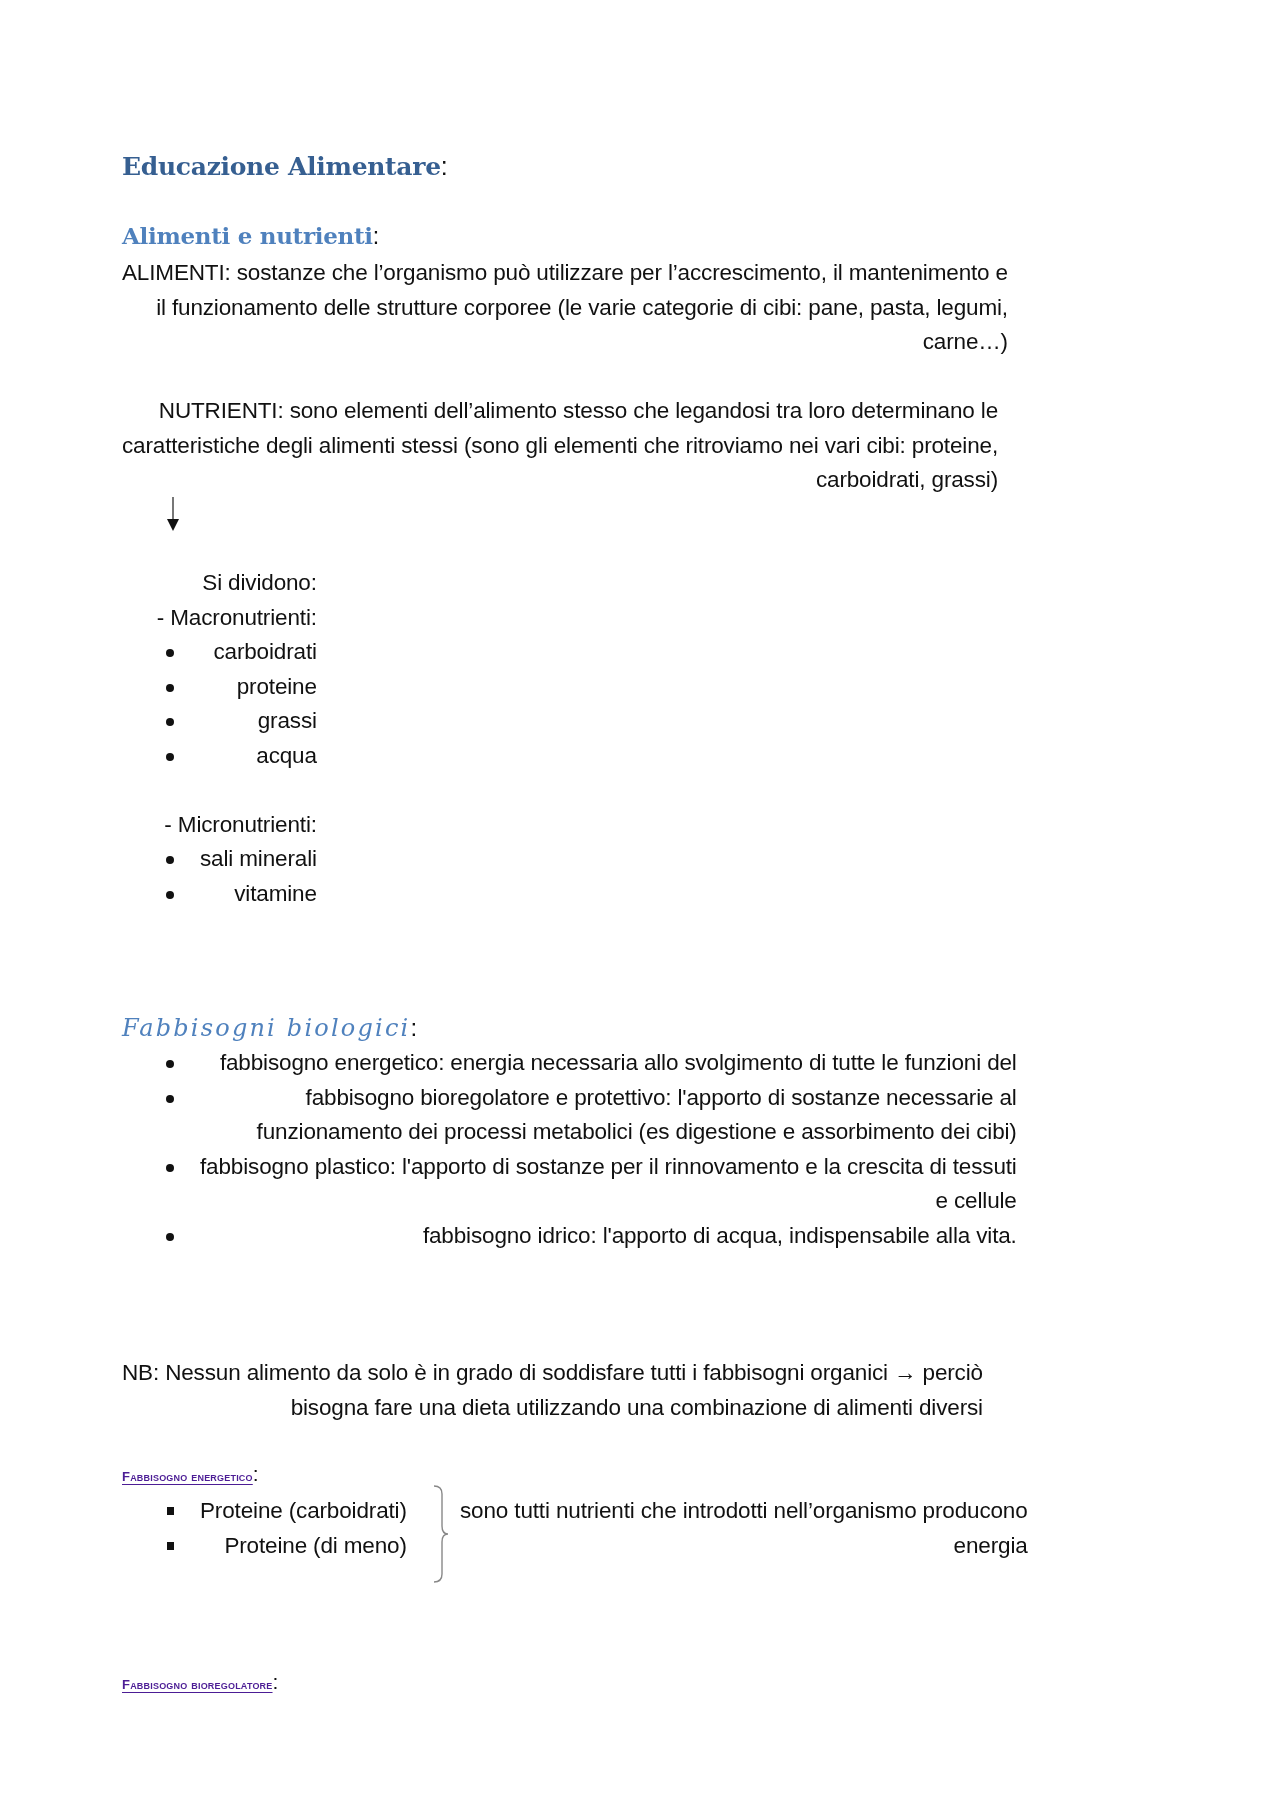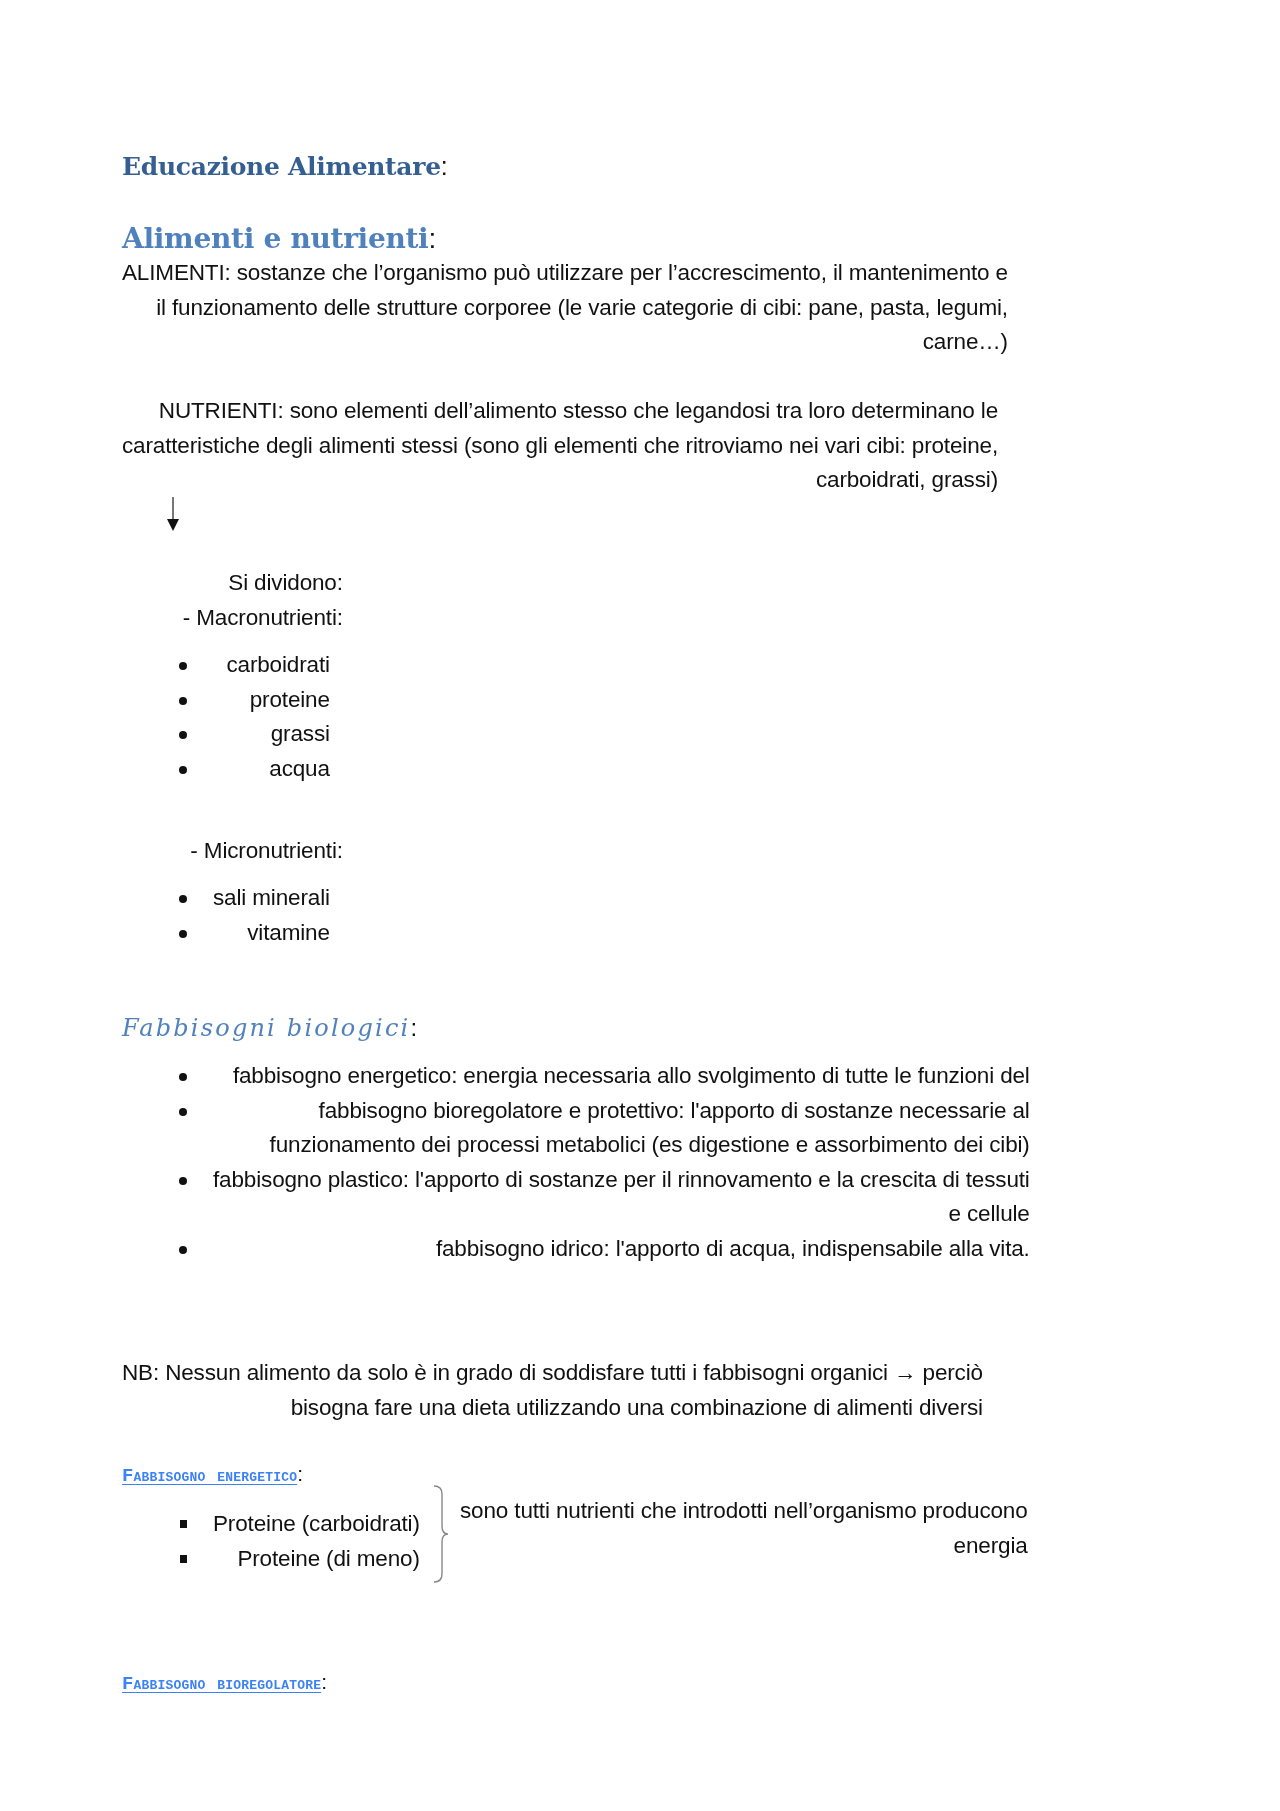--- a/index.html
+++ b/index.html
@@ -30,45 +30,44 @@
   .h-title {
     font-family: "DejaVu Serif", "Liberation Serif", serif;
     font-weight: bold;
     font-size: 25px;
     color: #365f91;
     letter-spacing: -0.3px;
   }
   .h-sub {
     font-family: "DejaVu Serif", "Liberation Serif", serif;
     font-weight: bold;
-    font-size: 28px;
+    font-size: 23px;
     color: #4f81bd;
     letter-spacing: -0.3px;
   }
   .h-italic {
     font-family: "DejaVu Serif", "Liberation Serif", serif;
     font-style: italic;
     font-size: 24px;
     color: #4f81bd;
     letter-spacing: 2.2px;
   }
   .colon { color: #111111; font-weight: normal; font-style: normal; letter-spacing: 0; font-family: "Liberation Sans", sans-serif; }
   .h-red {
-    font-size: 19px;
-    font-weight: bold;
-    color: #3b82f6;
+    font-size: 13px;
+    font-weight: bold;
+    color: #4c1d95;
     text-decoration: underline;
     text-underline-offset: 3px;
     font-variant: small-caps;
     letter-spacing: 0.2px;
-    font-family: Liberation Mono, monospace;
   }
   ul.bullets {
     list-style: none;
-    margin: 13px;
+    margin: 0;
     padding: 0;
   }
   ul.bullets li {
     position: relative;
     padding-left: 78px;
   }
   ul.bullets li .dot {
     position: absolute;
     left: 44px;
     top: 14px;

